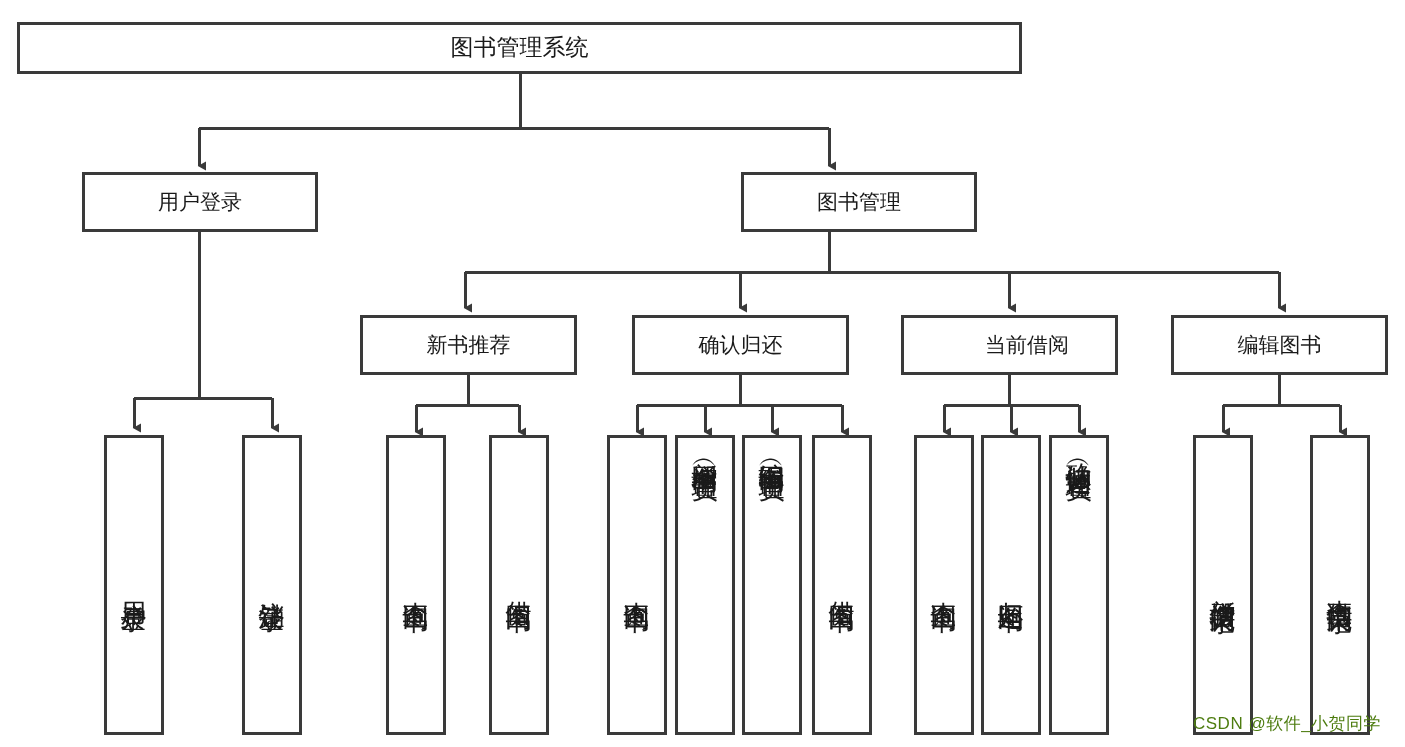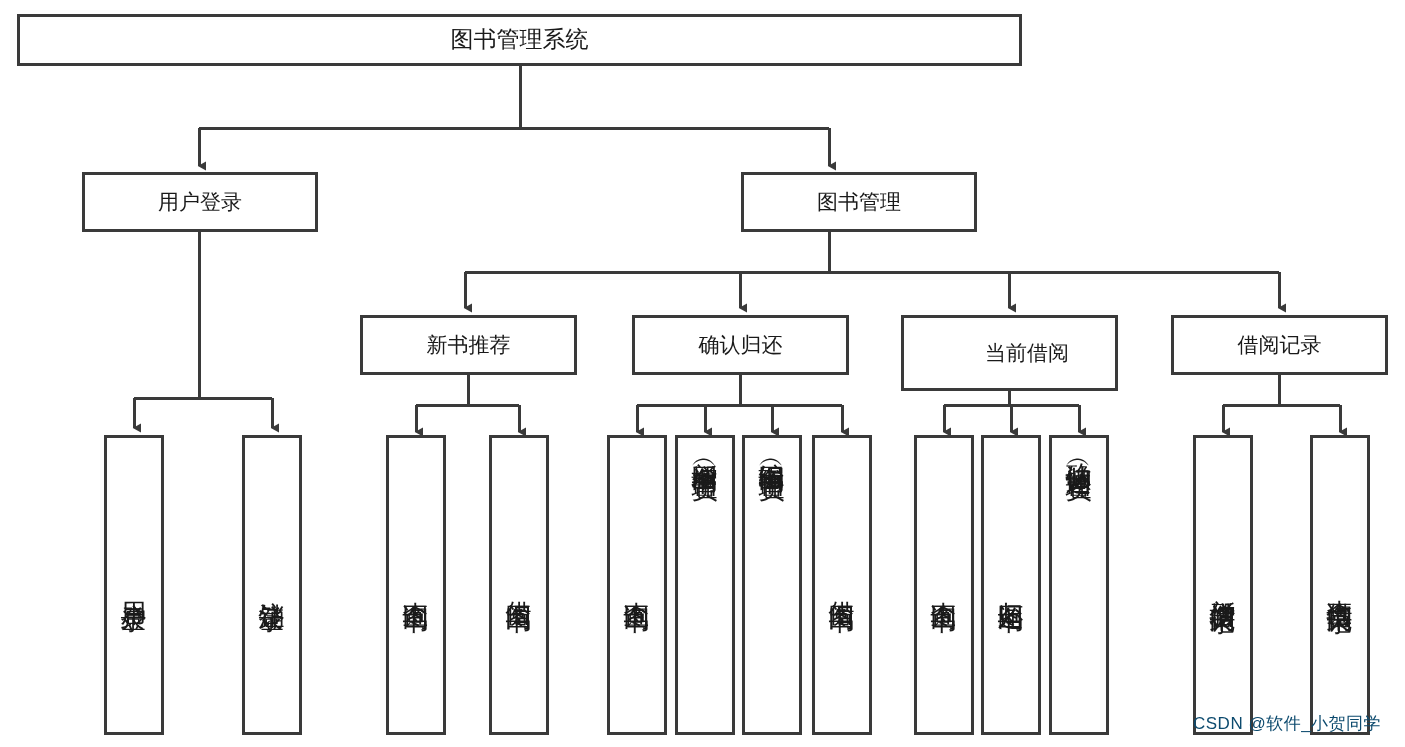--- a/index.html
+++ b/index.html
@@ -36,21 +36,21 @@
     align-items: center;
     justify-content: center;
     color: #1a1a1a;
   }
   .node .label {
     display: block;
     text-align: center;
     line-height: 1.18;
     white-space: nowrap;
   }
-  .node-root { border-width: 3px; }
+  .node-root { border-width: 3px; margin-top: 8px; }
   .node-root .label { font-size: 23px; }
   .node-branch .label { font-size: 21px; }
   .node-leaf {
     border-width: 3px;
     align-items: flex-start;
     justify-content: center;
     padding-top: 4px;
   }
   .node-leaf .label {
     writing-mode: vertical-rl;
@@ -61,21 +61,21 @@
   }
   .node-leaf.center-text {
     align-items: center;
     padding-top: 0;
   }
   #watermark {
     position: absolute;
     left: 1193px;
     top: 712px;
     font-size: 17px;
-    color: #0c4a6e;
+    color: #4d7c0f;
     letter-spacing: 0.5px;
     white-space: nowrap;
   }
 </style>
 </head>
 <body>
 
 <div id="diagram-root">
 
   <svg id="connectors" viewBox="0 0 1405 747">
@@ -138,25 +138,25 @@
   <div class="node node-branch" style="left:711px; top:172px; width:236px; height:60px;margin-left:30px;">
     <span class="label">图书管理</span>
   </div>
 
   <div class="node node-branch" style="left:360px; top:315px; width:217px; height:60px;">
     <span class="label">新书推荐</span>
   </div>
   <div class="node node-branch" style="left:632px; top:315px; width:217px; height:60px;">
     <span class="label">确认归还</span>
   </div>
-  <div class="node node-branch" style="left:901px; top:315px; width:217px; height:76px;padding-left:35px;">
+  <div class="node node-branch" style="left:901px; top:315px; width:217px; height:60px;padding-left:35px;">
     <span class="label">当前借阅</span>
   </div>
   <div class="node node-branch" style="left:1171px; top:315px; width:217px; height:60px;">
-    <span class="label">借阅记录</span>
+    <span class="label">编辑图书</span>
   </div>
 
   <div class="node node-leaf center-text" style="left:104px; top:435px; width:60px; height:300px;">
     <span class="label">用户登录</span>
   </div>
   <div class="node node-leaf center-text" style="left:242px; top:435px; width:60px; height:300px;">
     <span class="label">注销登录</span>
   </div>
 
   <div class="node node-leaf center-text" style="left:386px; top:435px; width:60px; height:300px;">

